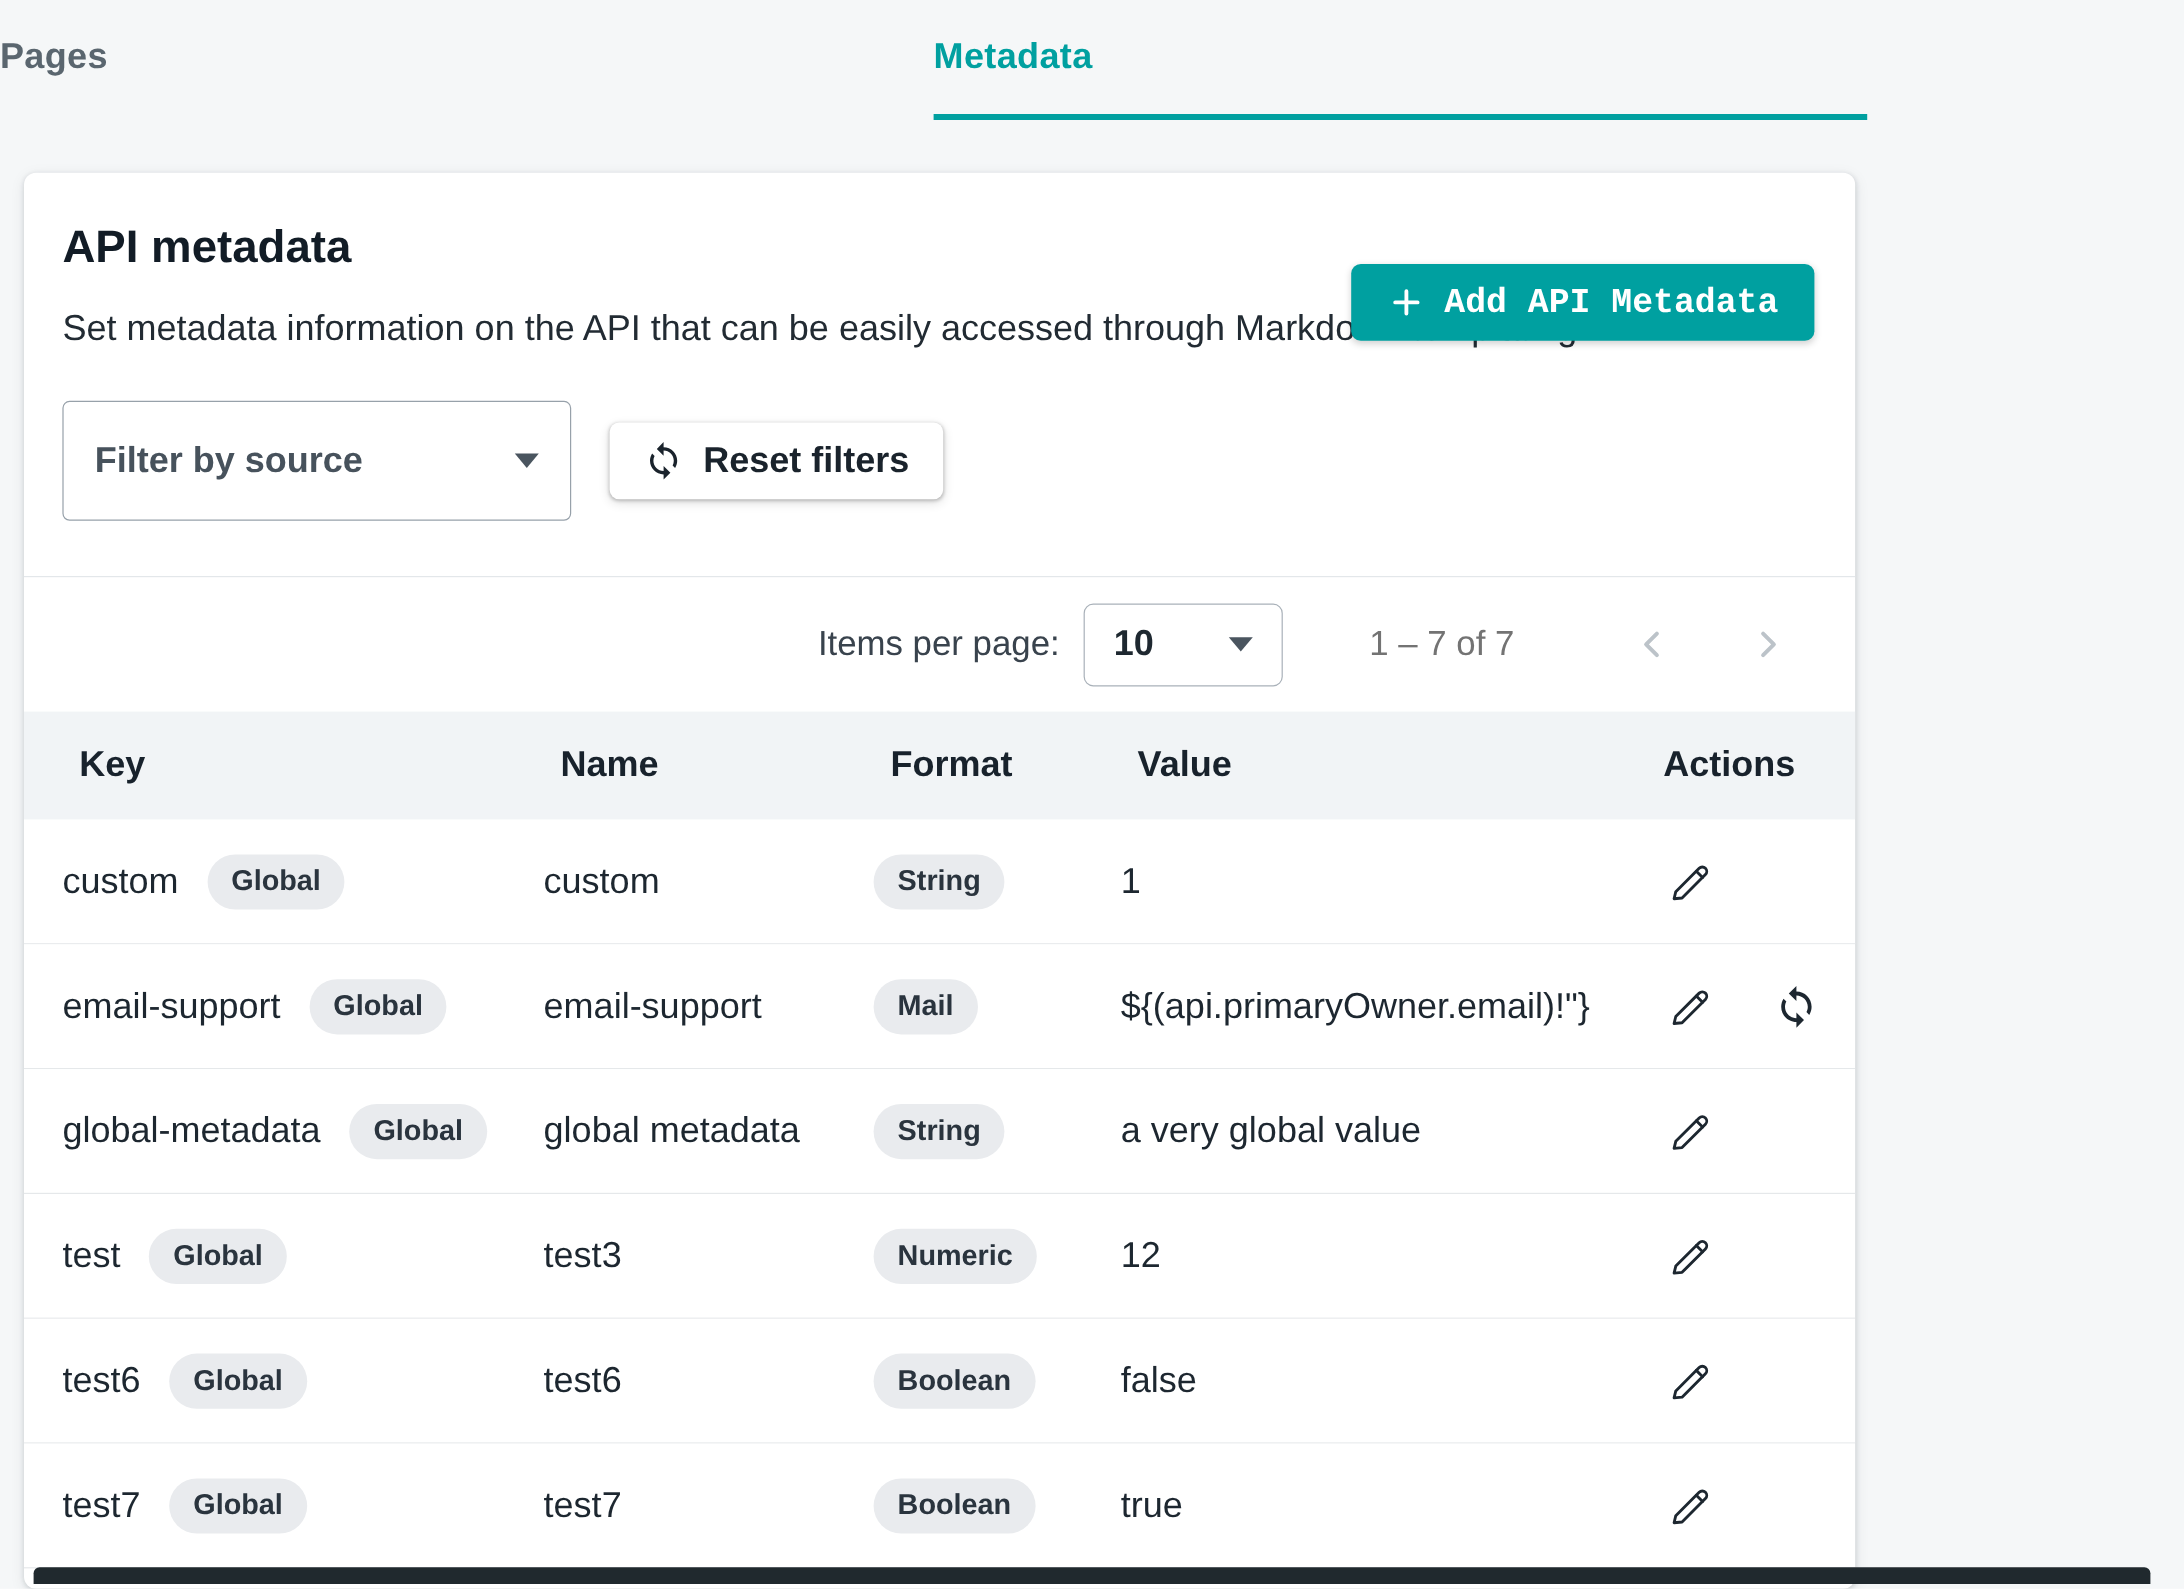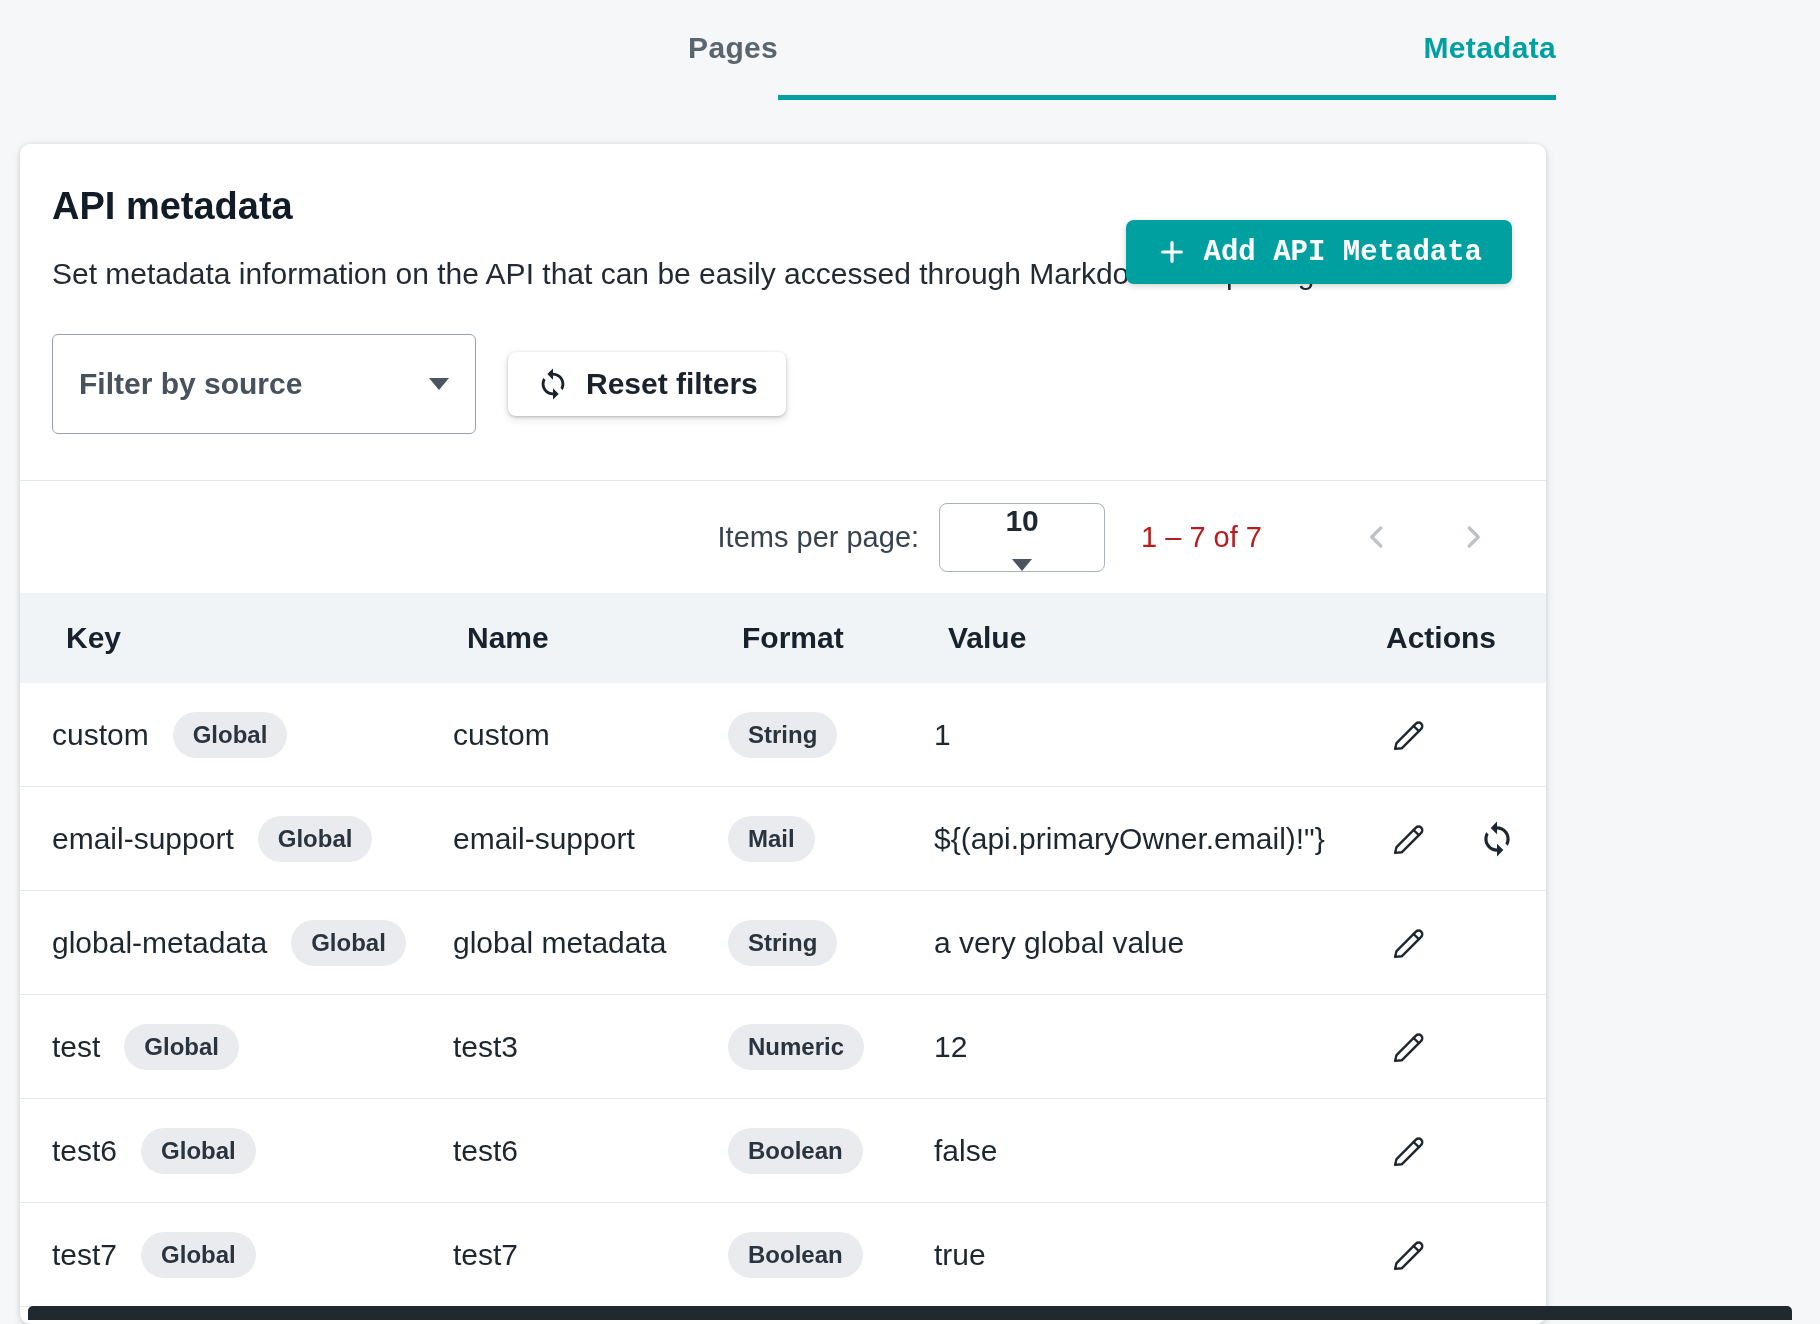--- a/index.html
+++ b/index.html
@@ -8,21 +8,21 @@
     position: relative;
     background: #f5f7f8;
     font-family: "Liberation Sans", sans-serif;
     color: #1c252e;
     overflow: hidden;
   }
 
   
   .tabbar { width: 1556px; height: 100px; display: flex; }
   .tab {
-    flex: 1; display: flex; align-items: center; justify-content: flex-end;
+    flex: 1; display: flex; align-items: center; justify-content: flex-start;
     font-size: 30px; font-weight: 700; color: #5a666f; letter-spacing: .3px;
     cursor: pointer; border-bottom: 5px solid transparent;
   }
   .tab.active { color: var(--accent, #00a0a0); border-bottom-color: var(--accent, #00a0a0); }
 
   
   .card {
     position: absolute; left: 20px; top: 144px; width: 1526px; height: 1180px;
     background: #fff; border-radius: 10px; overflow: hidden;
     box-shadow: 0 1px 4px rgba(30,40,50,.16), 0 3px 12px rgba(30,40,50,.08);
@@ -64,23 +64,23 @@
   
   .paginator {
     height: 112px; display: flex; align-items: center; justify-content: flex-end;
     padding-right: 46px; font-size: 29px; color: #39434d;
   }
   .pp-select {
     width: 166px; height: 69px; margin-left: 20px;
     border: 1px solid #a9b1b9; border-radius: 8px;
     display: flex; align-items: center; justify-content: space-between;
     padding: 0 24px; font-size: 30px; font-weight: 600; color: #1e2830;
-    background: #fff; cursor: pointer; flex-direction: column;
-  }
-  .pp-range { margin-left: 36px; color: #b91c1c; }
+    background: #fff; cursor: pointer;
+  }
+  .pp-range { margin-left: 72px; color: #737373; }
   .pager {
     width: 54px; height: 54px; background: none; border: none; padding: 0;
     color: #bcc3c9; margin-left: 42px; cursor: default;
     display: flex; align-items: center; justify-content: center;
   }
   .pager.prev { margin-left: 88px; }
 
   
   .grid-row {
     display: grid; grid-template-columns: 401px 275px 206px 438px 1fr;

